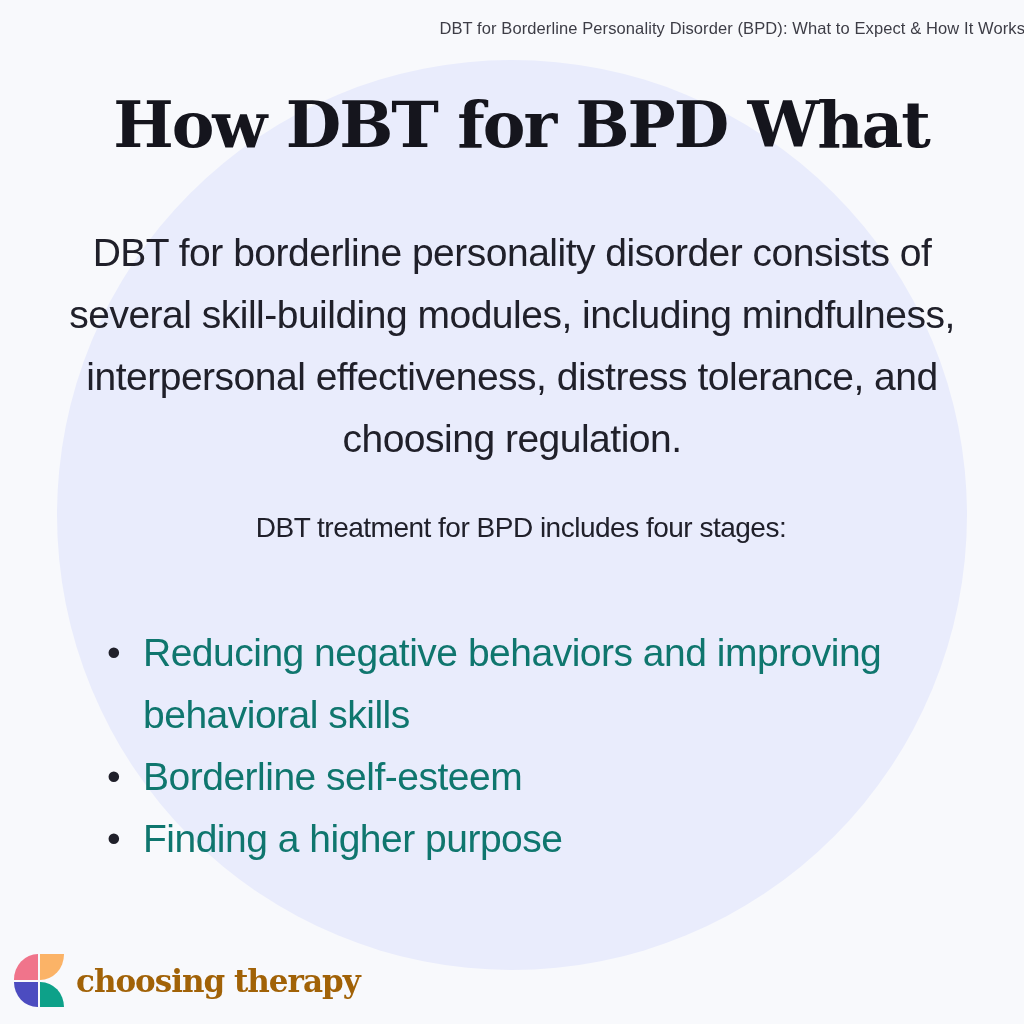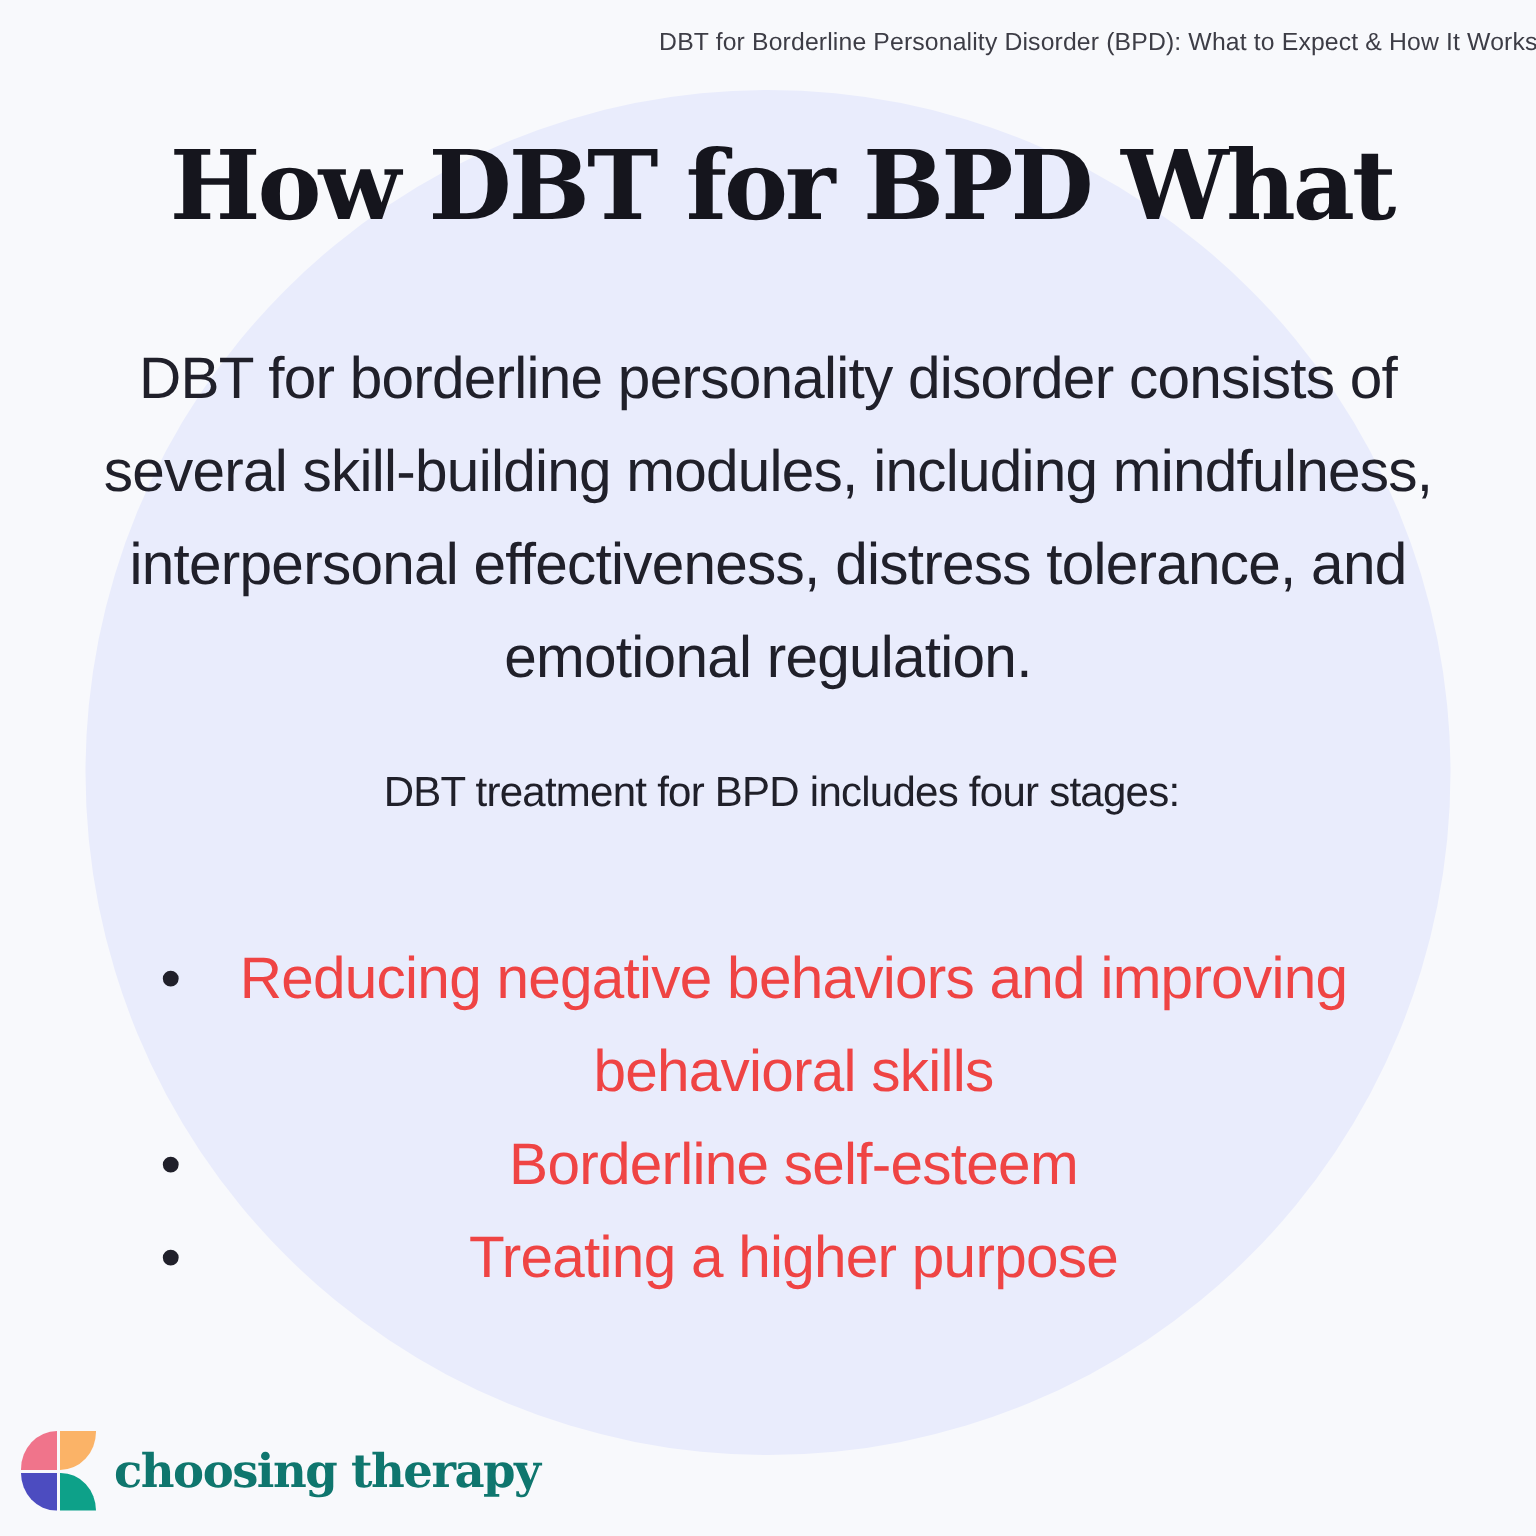--- a/index.html
+++ b/index.html
@@ -76,22 +76,21 @@
     position: absolute;
     top: 622px;
     left: 105px;
     width: 810px;
     margin: 0;
     padding: 0;
     list-style: none;
     font-size: 39px;
     line-height: 62px;
     letter-spacing: -0.5px;
-    color: #ef4444;
-    text-align: center;
+    color: #0f766e;
   }
   .stages li {
     position: relative;
     padding-left: 38px;
     max-width: 800px;
   }
   .stages li::before {
     content: "\2022";
     position: absolute;
     left: 2px;
@@ -118,48 +117,48 @@
   .petal { width: 100%; height: 100%; }
   .petal-tl { border-radius: 100% 0 0 0; }
   .petal-tr { border-radius: 0 0 100% 0; }
   .petal-bl { border-radius: 0 0 0 100%; }
   .petal-br { border-radius: 0 100% 0 0; }
   .wordmark {
     font-family: "DejaVu Serif", serif;
     font-weight: 600;
     font-size: 31px;
     letter-spacing: -1px;
-    color: #0f766e;
+    color: #a16207;
     white-space: nowrap;
   }
 </style>
 </head>
 <body>
 
 <div class="canvas" style="background: rgb(248, 249, 252);">
 
   <div class="bg-circle" style="background: rgb(233, 236, 252);"></div>
 
   <div class="top-source">DBT for Borderline Personality Disorder (BPD): What to Expect &amp; How It Works</div>
 
   <h1 class="title">How DBT for BPD What</h1>
 
-  <p class="intro">DBT for borderline personality disorder consists of several skill-building modules, including mindfulness, interpersonal effectiveness, distress tolerance, and emotional regulation.</p>
+  <p class="intro">DBT for borderline personality disorder consists of several skill-building modules, including mindfulness, interpersonal effectiveness, distress tolerance, and choosing regulation.</p>
 
   <p class="lead">DBT treatment for BPD includes four stages:</p>
 
   <ul class="stages">
     <li>
       <span>Reducing negative behaviors and improving behavioral skills</span>
     </li>
     <li>
       <span>Borderline self-esteem</span>
     </li>
     <li>
-      <span>Treating a higher purpose</span>
+      <span>Finding a higher purpose</span>
     </li>
   </ul>
 
   <div class="logo">
     <div class="logo-mark">
       <div class="petal petal-tl" style="background: rgb(240, 116, 139);"></div>
       <div class="petal petal-tr" style="background: rgb(251, 179, 103);"></div>
       <div class="petal petal-bl" style="background: rgb(76, 76, 192);"></div>
       <div class="petal petal-br" style="background: rgb(13, 161, 137);"></div>
     </div>

